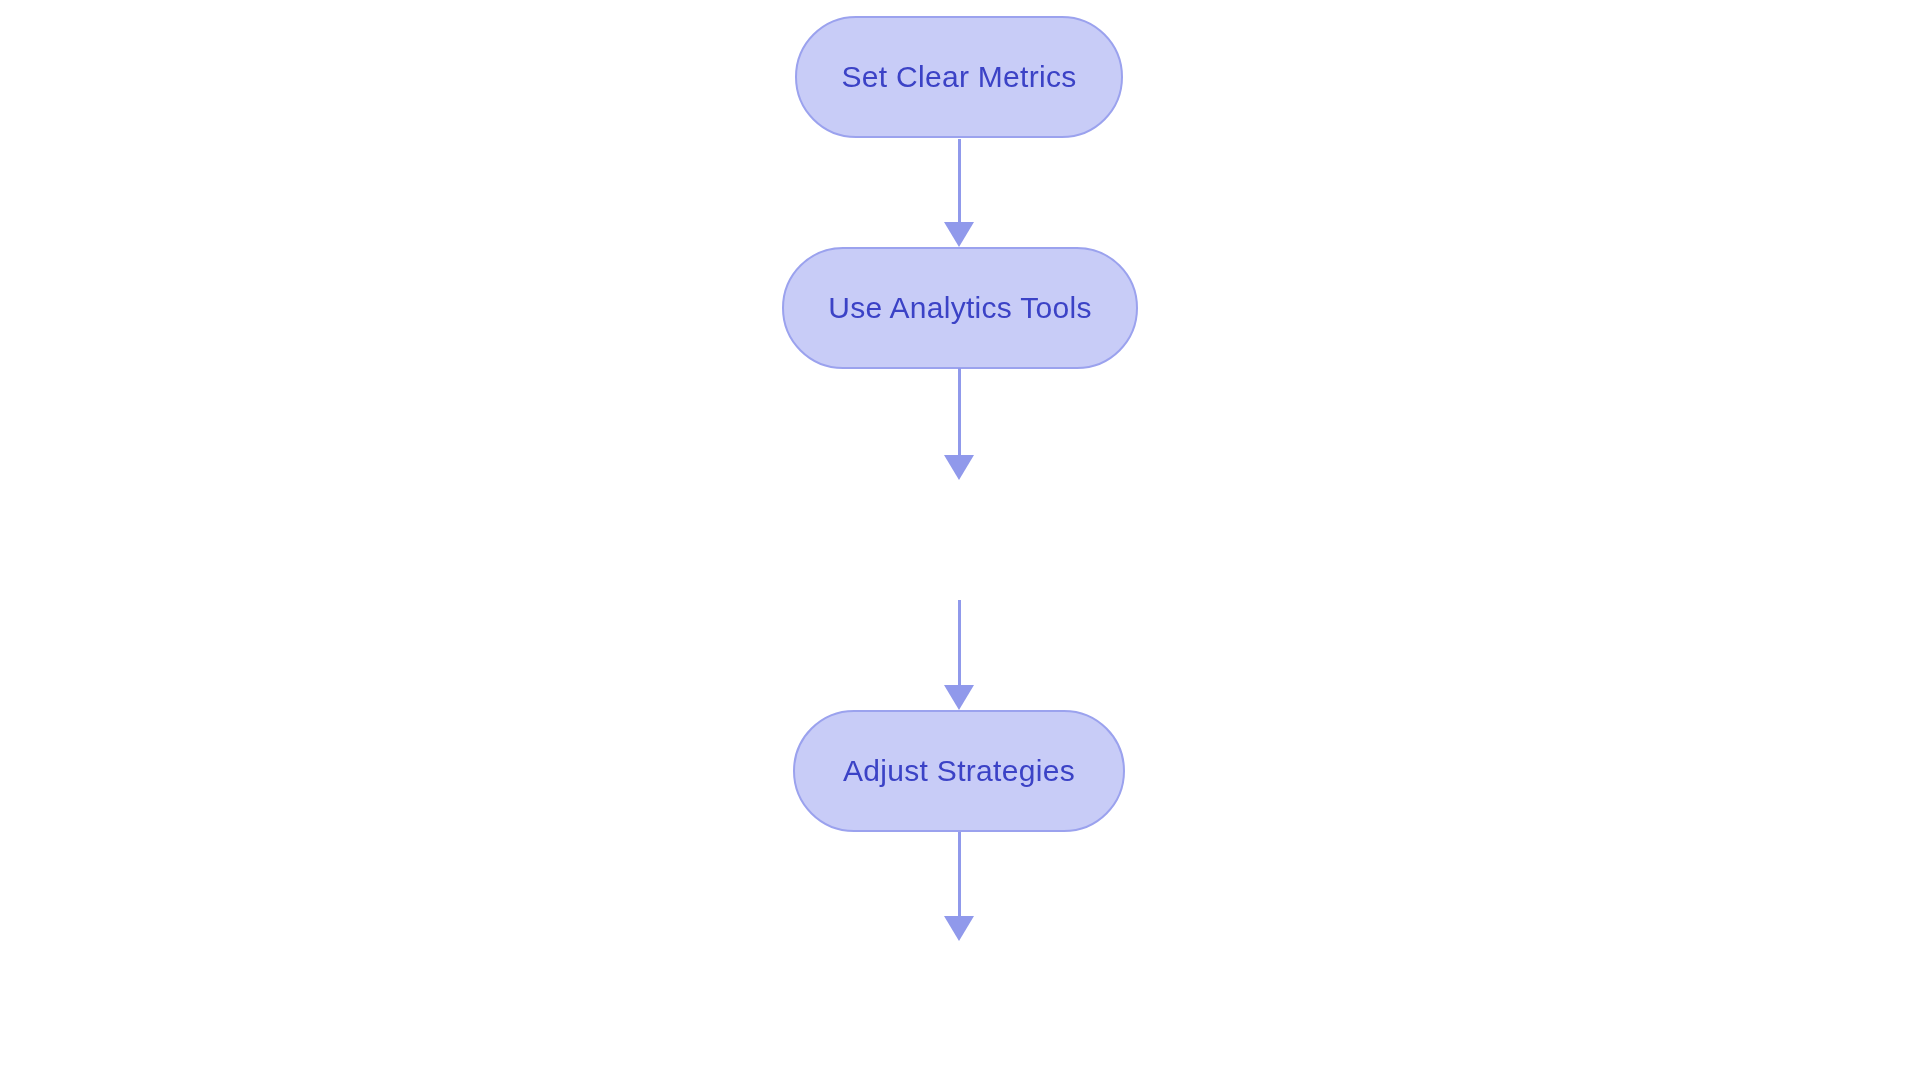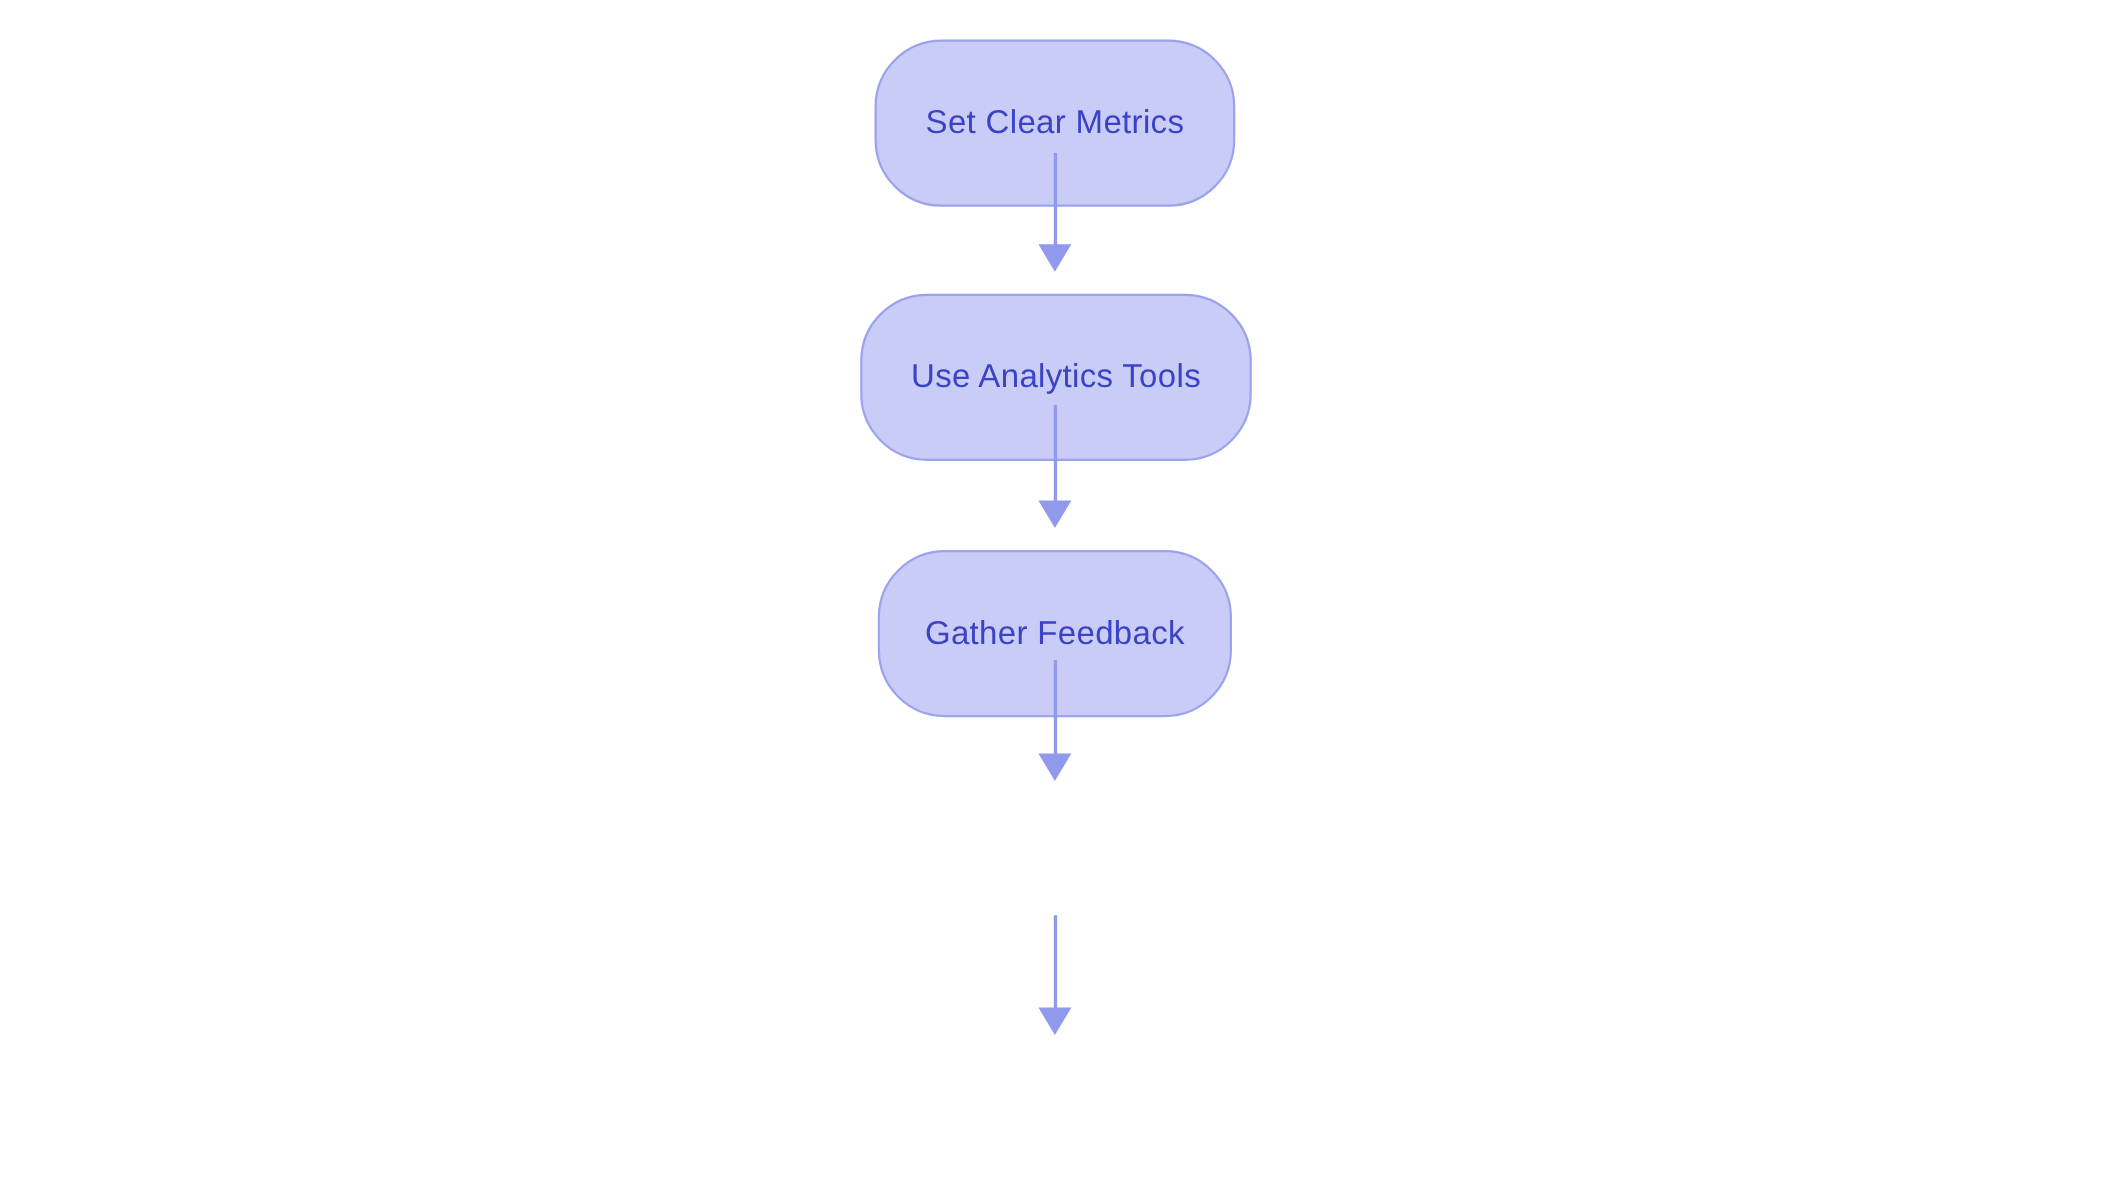--- a/index.html
+++ b/index.html
@@ -11,33 +11,32 @@
     position: relative;
     width: 1920px;
     height: 1083px;
     background: #ffffff;
     overflow: hidden;
     font-family: "Liberation Sans", "DejaVu Sans", sans-serif;
   }
   .flow-node {
     position: absolute;
     box-sizing: border-box;
-    height: 152px;
+    height: 122px;
     background: #c8ccf7;
     border: 2px solid #9ba2ee;
     border-radius: 61px;
     display: flex;
     align-items: center;
     justify-content: center;
     color: #3b42c6;
     font-size: 30px;
     font-weight: 400;
     letter-spacing: 0.3px;
     white-space: nowrap;
-    margin-top: 20px;
   }
   .node-1 { left: 795px; top: 16px;  width: 328px; }
   .node-2 { left: 782px; top: 247px; width: 356px; }
   .node-3 { left: 798px; top: 480px; width: 322px; }
   .node-4 { left: 793px; top: 710px; width: 332px; }
   .node-5 { left: 808px; top: 941px; width: 304px; }
 
   .edge { position: absolute; }
   .edge .shaft {
     position: absolute;
@@ -81,29 +80,29 @@
 
   <div class="flow-node node-2">
     <span>Use Analytics Tools</span>
   </div>
 
   <div class="edge edge-2">
     <span class="shaft"></span>
     <span class="head"></span>
   </div>
 
-  <div class="flow-node node-3">
-    <span>Gather Feedback</span>
-  </div>
 
   <div class="edge edge-3">
     <span class="shaft"></span>
     <span class="head"></span>
   </div>
 
+  <div class="flow-node node-4">
+    <span>Adjust Strategies</span>
+  </div>
 
   <div class="edge edge-4">
     <span class="shaft"></span>
     <span class="head"></span>
   </div>
 
 
 </div>
 
 </body></html>

